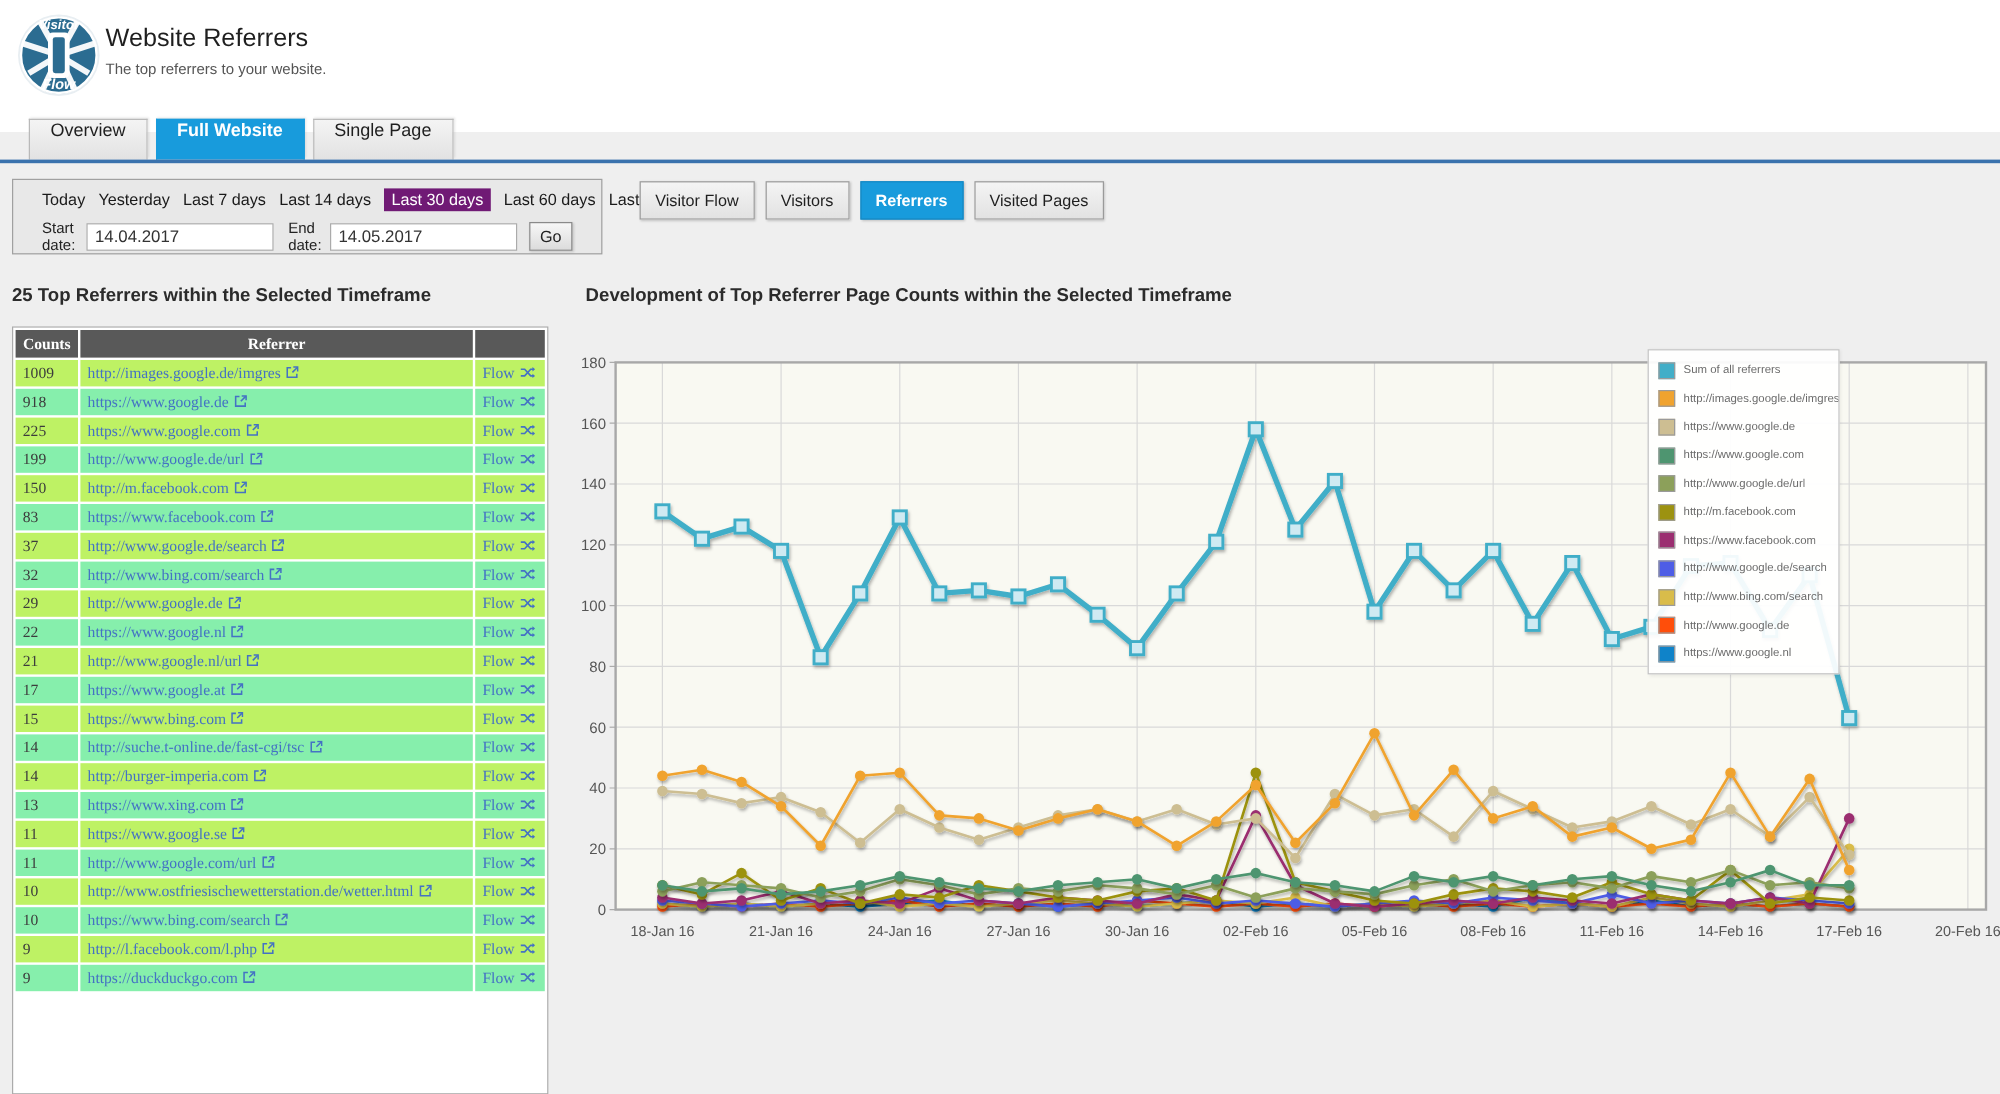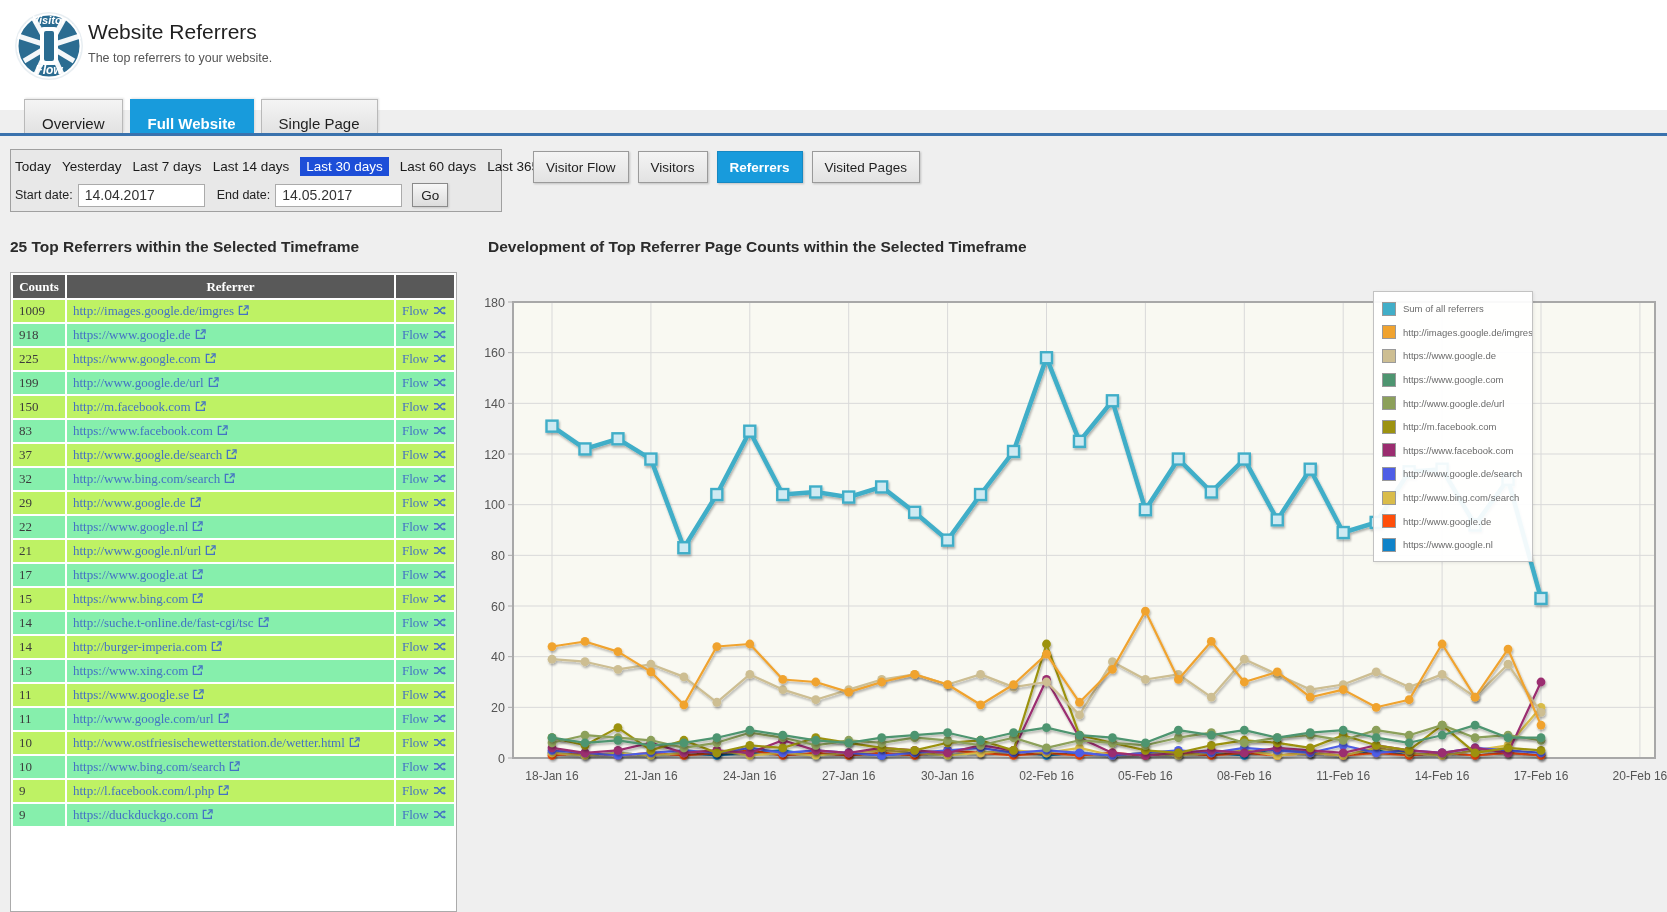--- a/index.html
+++ b/index.html
@@ -8,39 +8,39 @@
     font-family:"Liberation Sans", sans-serif;
     background:#efefef; position:relative; color:#222;
   }
   
   .header { position:absolute; left:0; top:0; width:1667px; height:110px; background:#ffffff; }
   .logo { position:absolute; left:14px; top:11px; width:70px; height:70px; }
   .page-title { position:absolute; left:88px; top:20px; font-size:21px; color:#1f1f1f; }
   .page-subtitle { position:absolute; left:88px; top:51px; font-size:12.5px; color:#555; }
   .tabs { position:absolute; left:24px; top:99px; display:flex; gap:7px; }
   .tab {
-    height:34px; padding:15px 17px 0; font-size:15px; color:#1f1f1f;
+    height:34px; padding:0 17px 0; font-size:15px; color:#1f1f1f;
     background:linear-gradient(#f4f4f4,#e2e2e2); border:1px solid #b9b9b9; border-bottom:none;
     cursor:pointer; box-shadow:1px -1px 2px rgba(0,0,0,.10);
   }
   .tab.active { background:#189bdc; color:#fff; font-weight:bold; border-color:#189bdc; }
   .tab-underline { position:absolute; left:0; top:133px; width:1667px; height:3px; background:#3a72ad; }
 
   
   .filterbox {
     position:absolute; left:10px; top:149px; width:492px; height:63px;
-    background:#e8e8e8; border:1px solid #a0a0a0; padding:5px 4px;
+    background:#e8e8e8; border:1px solid #a0a0a0; padding:5px 24px;
   }
   .ranges { display:flex; gap:11px; font-size:13.5px; align-items:center; height:22px; }
   .range { color:#1a1a1a; cursor:pointer; white-space:nowrap; }
-  .range.active { background:#1d4ed8; color:#fff; padding:2px 6px; }
+  .range.active { background:#701a75; color:#fff; padding:2px 6px; }
   .dates { display:flex; align-items:center; margin-top:6px; }
   .dates label { font-size:12.5px; color:#222; margin-right:5px; }
   .date-input {
-    width:127px; height:23px; border:1px solid #ababab; background:#fff;
+    width:156px; height:23px; border:1px solid #ababab; background:#fff;
     font-family:"Liberation Sans",sans-serif; font-size:14px; color:#333; padding:0 6px;
   }
   .go-btn {
     margin-left:10px; height:24px; padding:0 8px; font-size:13.5px; color:#222;
     background:linear-gradient(#f7f7f7,#dcdcdc); border:1px solid #8a8a8a; cursor:pointer;
     box-shadow:1px 1px 2px rgba(0,0,0,.15);
   }
   
   .views { position:absolute; left:533px; top:151px; display:flex; gap:9px; }
   .vbtn {

